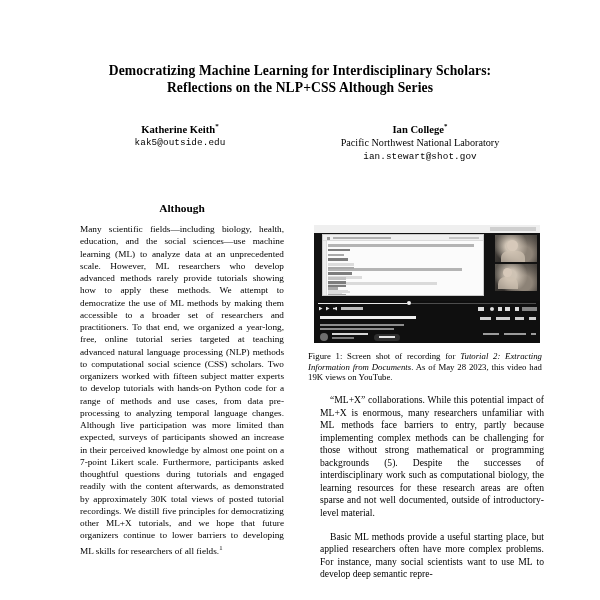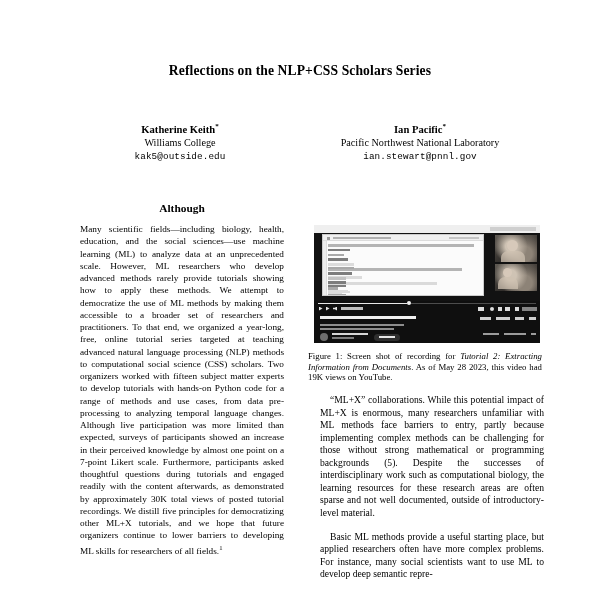--- a/index.html
+++ b/index.html
@@ -427,34 +427,34 @@
     hyphens: manual;
   }
 </style>
 </head>
 <body>
 
 <div class="page">
 
   <div class="title-block">
     <div class="paper-title">
-      <span class="ln">Reflections on the NLP+CSS Scholars Series</span>
+      <span class="ln">Democratizing Machine Learning for Interdisciplinary Scholars:</span>
+      <span class="ln">Reflections on the NLP+CSS Although Series</span>
     </div>
   </div>
 
   <div class="authors">
     <div class="author-col">
       <div class="author-name"><span>Katherine Keith</span><sup>*</sup></div>
-      <div class="author-affil">Williams College</div>
       <div class="author-email">kak5@outside.edu</div>
     </div>
     <div class="author-col">
-      <div class="author-name"><span>Ian Pacific</span><sup>*</sup></div>
+      <div class="author-name"><span>Ian College</span><sup>*</sup></div>
       <div class="author-affil">Pacific Northwest National Laboratory</div>
-      <div class="author-email">ian.stewart@pnnl.gov</div>
+      <div class="author-email">ian.stewart@shot.gov</div>
     </div>
   </div>
 
   <div class="col-left">
     <div class="abstract-heading">Although</div>
     <div class="abstract-body"><span>Many scientific fields—including biology, health, education, and the social sciences—use machine learning (ML) to analyze data at an unprecedented scale. However, ML researchers who develop advanced methods rarely provide tutorials showing how to apply these methods. We attempt to democratize the use of ML methods by making them accessible to a broader set of researchers and practitioners. To that end, we organized a year-long, free, online tutorial series targeted at teaching advanced natural language processing (NLP) methods to computational social science (CSS) scholars. Two organizers worked with fifteen subject matter experts to develop tutorials with hands-on Python code for a range of methods and use cases, from data pre-processing to analyzing temporal language changes. Although live participation was more limited than expected, surveys of participants showed an increase in their perceived knowledge by almost one point on a 7-point Likert scale. Furthermore, participants asked thoughtful questions during tutorials and engaged readily with the content afterwards, as demonstrated by approximately 30K total views of posted tutorial recordings. We distill five principles for democratizing other ML+X tutorials, and we hope that future organizers continue to lower barriers to developing ML skills for researchers of all fields.</span><sup>1</sup></div>
   </div>
 
   <div class="col-right">
 

